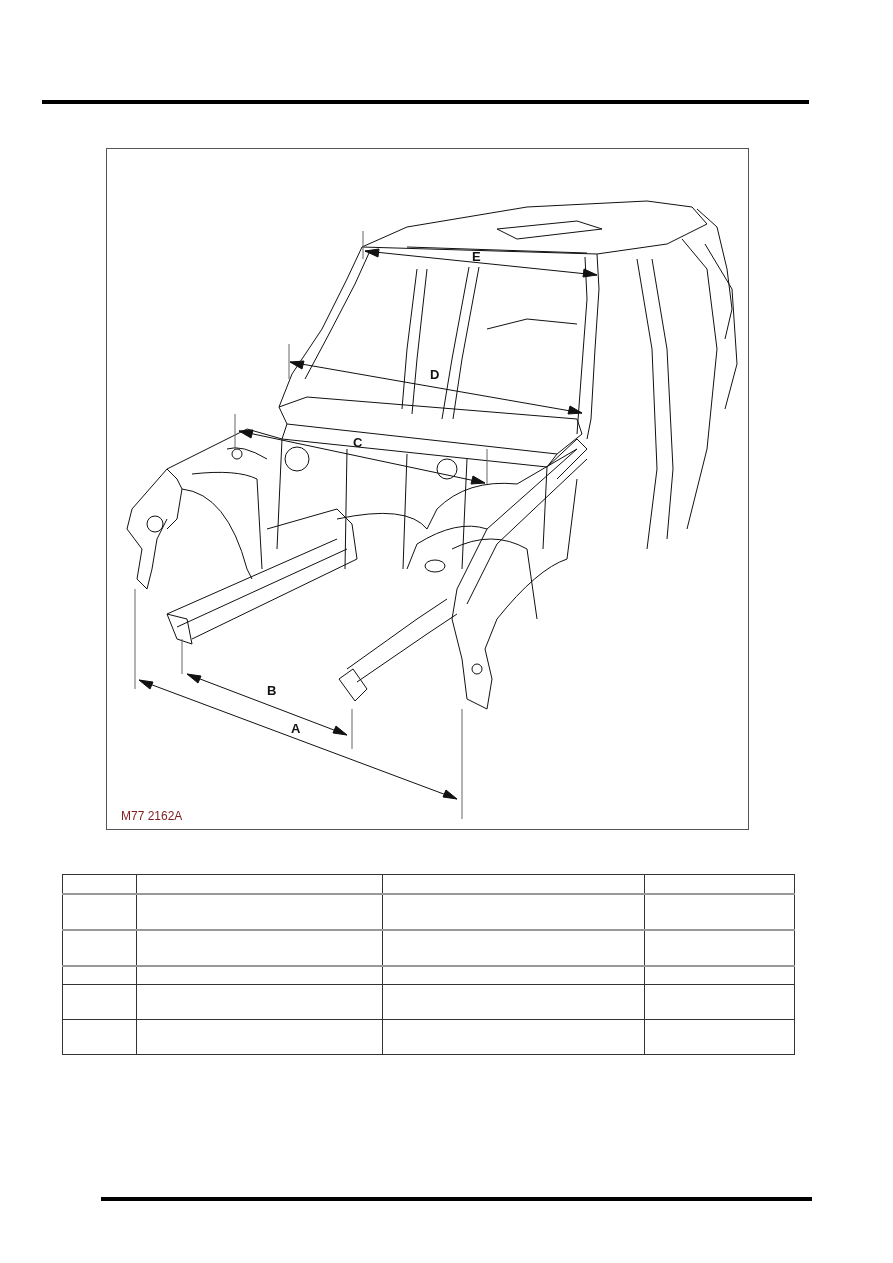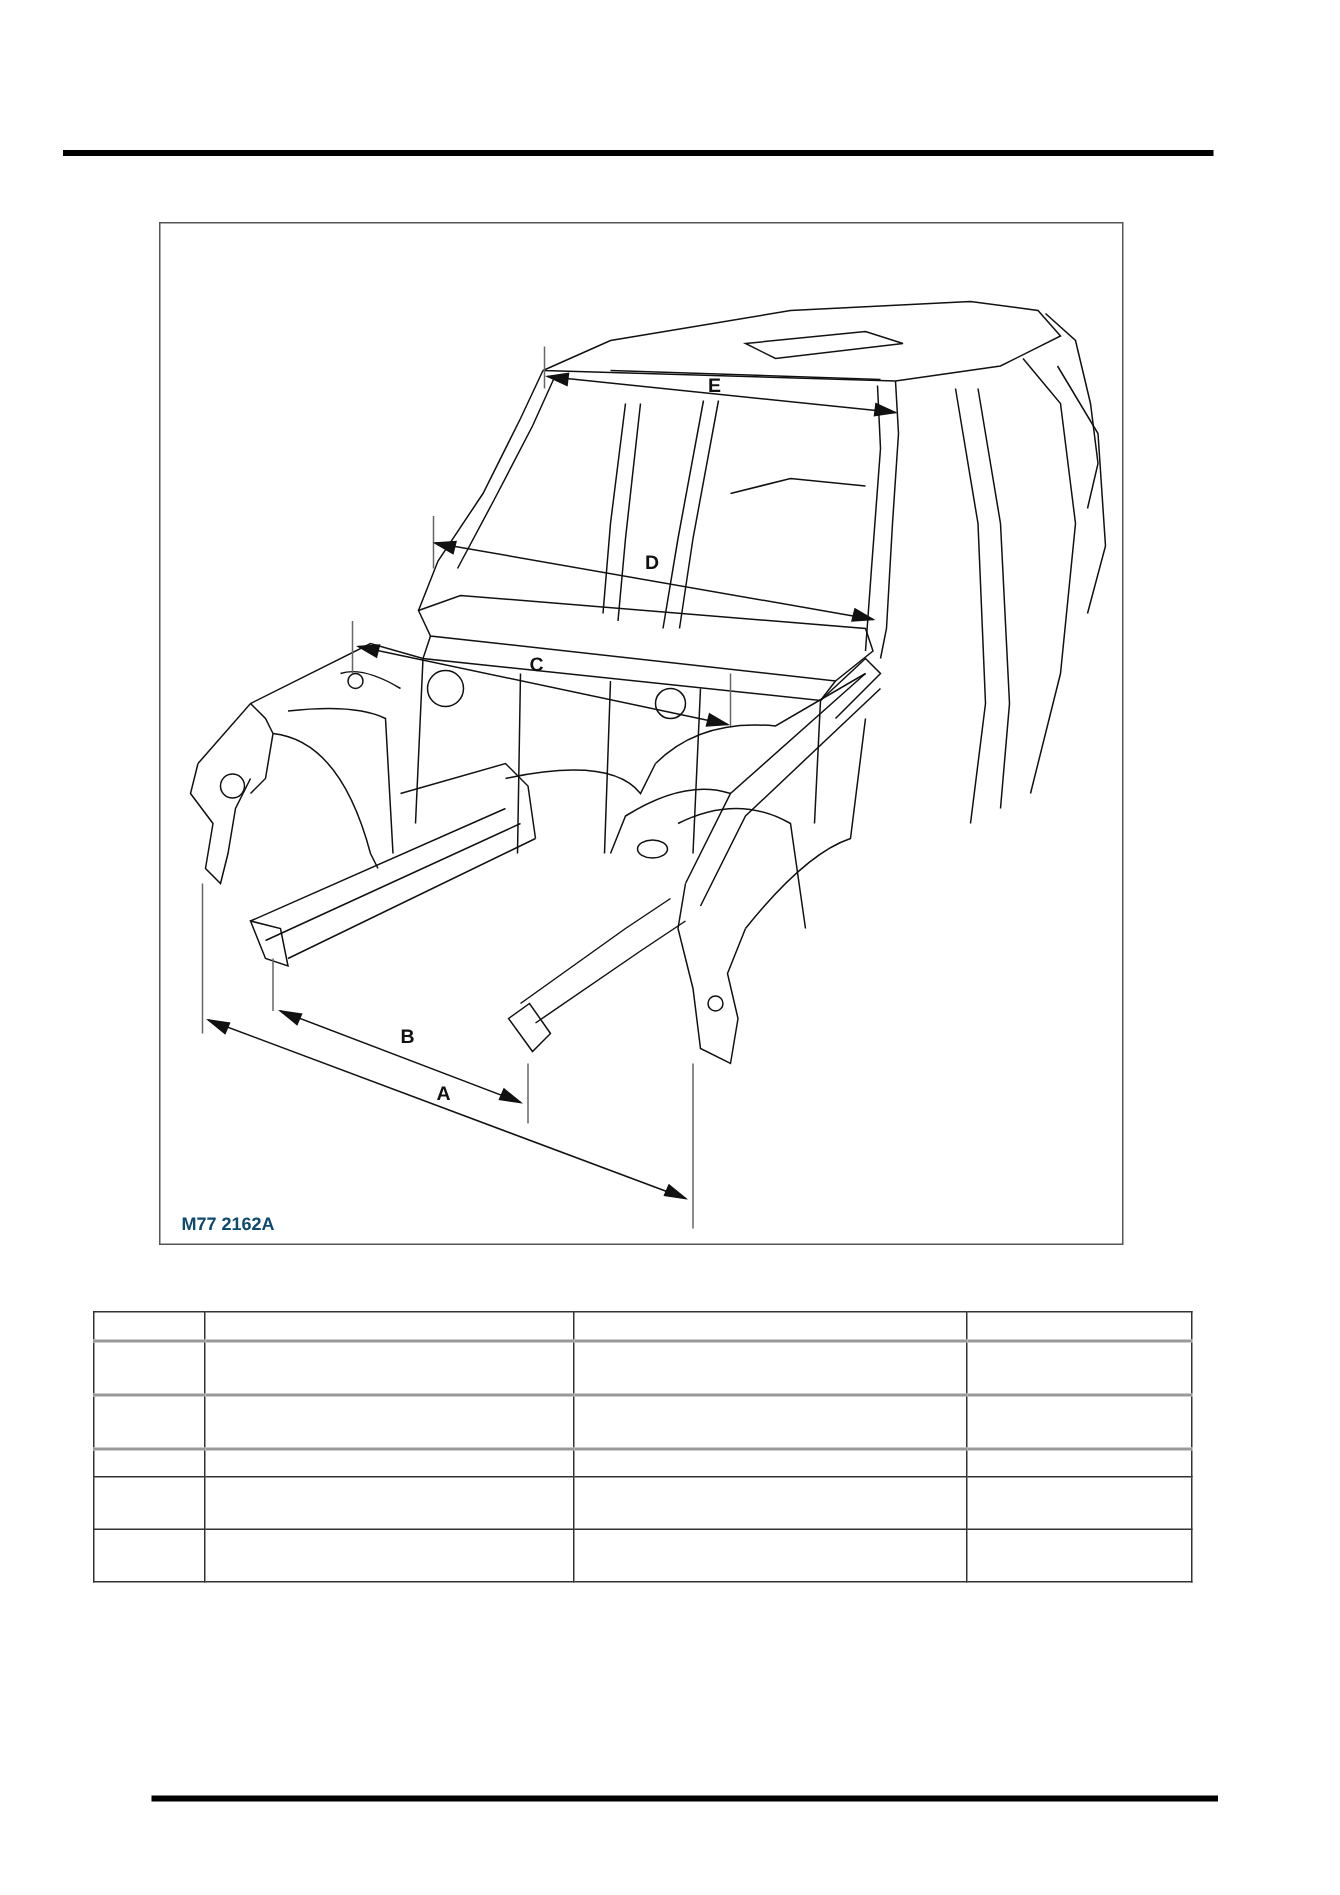--- a/index.html
+++ b/index.html
@@ -2,21 +2,21 @@
 <html><head>
 <meta charset="utf-8">
 <style>
   html, body { margin:0; padding:0; background:#ffffff; }
   body { width:893px; height:1263px; position:relative; overflow:hidden; font-family:"Liberation Sans", sans-serif; }
   .rule { position:absolute; background:#000; }
   .rule.top { left:42px; top:100px; width:767px; height:4px; }
   .rule.bottom { left:101px; top:1197px; width:711px; height:4px; }
   .figure { position:absolute; left:106px; top:148px; width:643px; height:682px; border:1px solid #555; box-sizing:border-box; background:#fff; }
   .figure svg { position:absolute; left:0; top:0; }
-  .fig-id { position:absolute; left:14px; bottom:6px; font-size:12px; color:#0c4a6e;font-weight:bold; }
+  .fig-id { position:absolute; left:14px; bottom:6px; font-size:12px; color:#7f1d1d; }
   .spec-table { position:absolute; left:62px; top:874px; width:733px; border-collapse:collapse; }
   .spec-table td { border:1px solid #333; padding:0; }
   .spec-table tr.hdr td { height:18px; }
   .spec-table tr.tall td { height:34px; }
   .spec-table tr.short td { height:17px; }
   .spec-table tr.gray td { border-bottom:2px solid #999; }
   .c1 { width:73px; } .c2 { width:246px; } .c3 { width:262px; } .c4 { width:150px; }
 </style>
 </head>
 <body>

